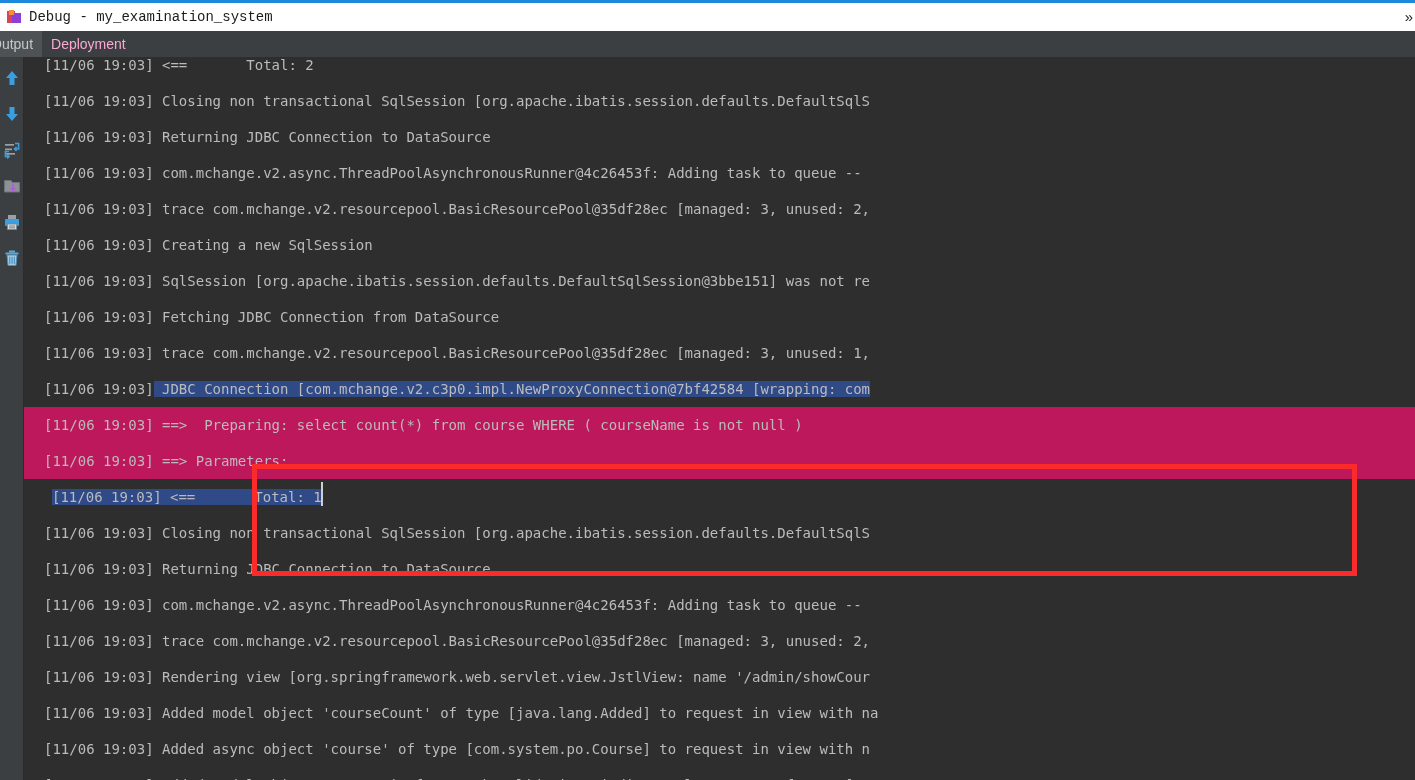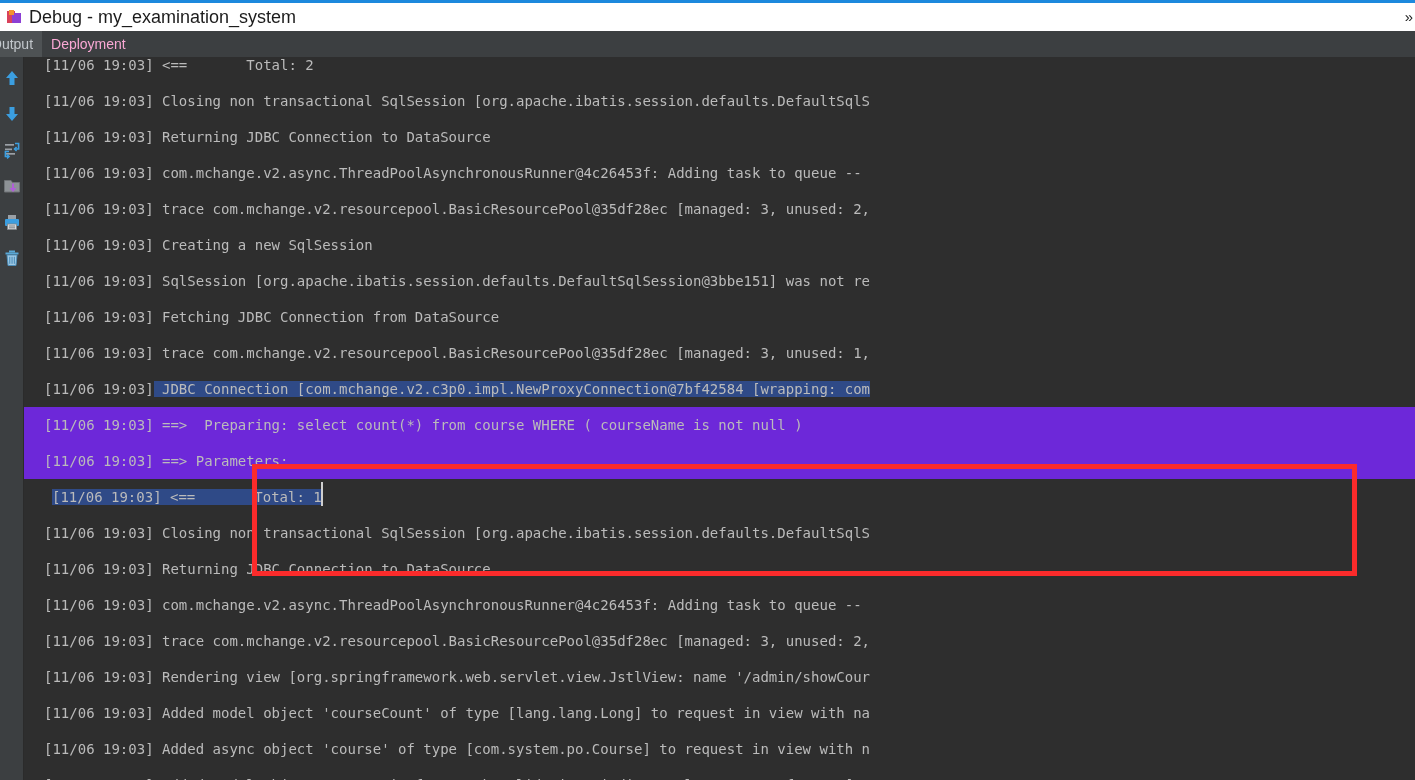--- a/index.html
+++ b/index.html
@@ -42,22 +42,22 @@
     position: absolute; left: 5px; top: 3px;
     width: 9px; height: 10px;
     background: #8c3fd4;
   }
   #title-bar .app-icon .sq3 {
     position: absolute; left: 2px; top: 0px;
     width: 5px; height: 5px;
     background: #f0922f;
   }
   #title-bar .title-text {
-    font-family: Liberation Sans, sans-serif;
-    font-size: 18px;
+    font-family: Liberation Mono, monospace;
+    font-size: 14px;
     color: #1c1c1c;
     white-space: nowrap;
   }
   #title-bar .title-chevron {
     position: absolute;
     right: 2px; top: 6px;
     font-family: "Liberation Sans", sans-serif;
     font-size: 15px;
     color: #1c1c1c;
     line-height: 1;
@@ -138,21 +138,21 @@
     color: #bbbbbb;
     padding-left: 20px;
     box-sizing: border-box;
   }
   .log-line .ts { color: #bbbbbb; }
   .log-line .msg { color: #bbbbbb; }
   .log-line.sel-partial .msg {
     background: #2f4a87;
   }
   .log-line.sel-full {
-    background: #6d28d9;
+    background: #be185d;
   }
 
   
   .caret {
     display: inline-block;
     width: 2px;
     height: 24px;
     background: #cfcfcf;
     vertical-align: -4px;
     margin-left: -1px;
@@ -249,20 +249,20 @@
       <div class="log-line"><span class="ts">[11/06 19:03]</span><span class="msg"> trace com.mchange.v2.resourcepool.BasicResourcePool@35df28ec [managed: 3, unused: 1,</span></div>
       <div class="log-line sel-partial"><span class="ts">[11/06 19:03]</span><span class="msg"> JDBC Connection [com.mchange.v2.c3p0.impl.NewProxyConnection@7bf42584 [wrapping: com</span></div>
       <div class="log-line sel-full"><span class="ts">[11/06 19:03]</span><span class="msg"> ==&gt;  Preparing: select count(*) from course WHERE ( courseName is not null ) </span></div>
       <div class="log-line sel-full"><span class="ts">[11/06 19:03]</span><span class="msg"> ==&gt; Parameters: </span></div>
       <div class="log-line" style="background: transparent; margin-left: 8px;"><span class="ts" style="background: rgb(47, 74, 135);">[11/06 19:03]</span><span class="msg" style="background: rgb(47, 74, 135);"> &lt;==       Total: 1</span><span class="caret"></span></div>
       <div class="log-line"><span class="ts">[11/06 19:03]</span><span class="msg"> Closing non transactional SqlSession [org.apache.ibatis.session.defaults.DefaultSqlS</span></div>
       <div class="log-line"><span class="ts">[11/06 19:03]</span><span class="msg"> Returning JDBC Connection to DataSource</span></div>
       <div class="log-line"><span class="ts">[11/06 19:03]</span><span class="msg"> com.mchange.v2.async.ThreadPoolAsynchronousRunner@4c26453f: Adding task to queue --</span></div>
       <div class="log-line"><span class="ts">[11/06 19:03]</span><span class="msg"> trace com.mchange.v2.resourcepool.BasicResourcePool@35df28ec [managed: 3, unused: 2,</span></div>
       <div class="log-line"><span class="ts">[11/06 19:03]</span><span class="msg"> Rendering view [org.springframework.web.servlet.view.JstlView: name '/admin/showCour</span></div>
-      <div class="log-line"><span class="ts">[11/06 19:03]</span><span class="msg"> Added model object 'courseCount' of type [lang.lang.Long] to request in view with na</span></div>
+      <div class="log-line"><span class="ts">[11/06 19:03]</span><span class="msg"> Added model object 'courseCount' of type [java.lang.Added] to request in view with na</span></div>
       <div class="log-line"><span class="ts">[11/06 19:03]</span><span class="msg"> Added async object 'course' of type [com.system.po.Course] to request in view with n</span></div>
       <div class="log-line"><span class="ts">[11/06 19:03]</span><span class="msg"> Added model object 'org.springframework.validation.BindingResult.course' of type [</span></div>
     </div>
 
   <div id="red-box"></div>
 
 </div>
 
 </body></html>

